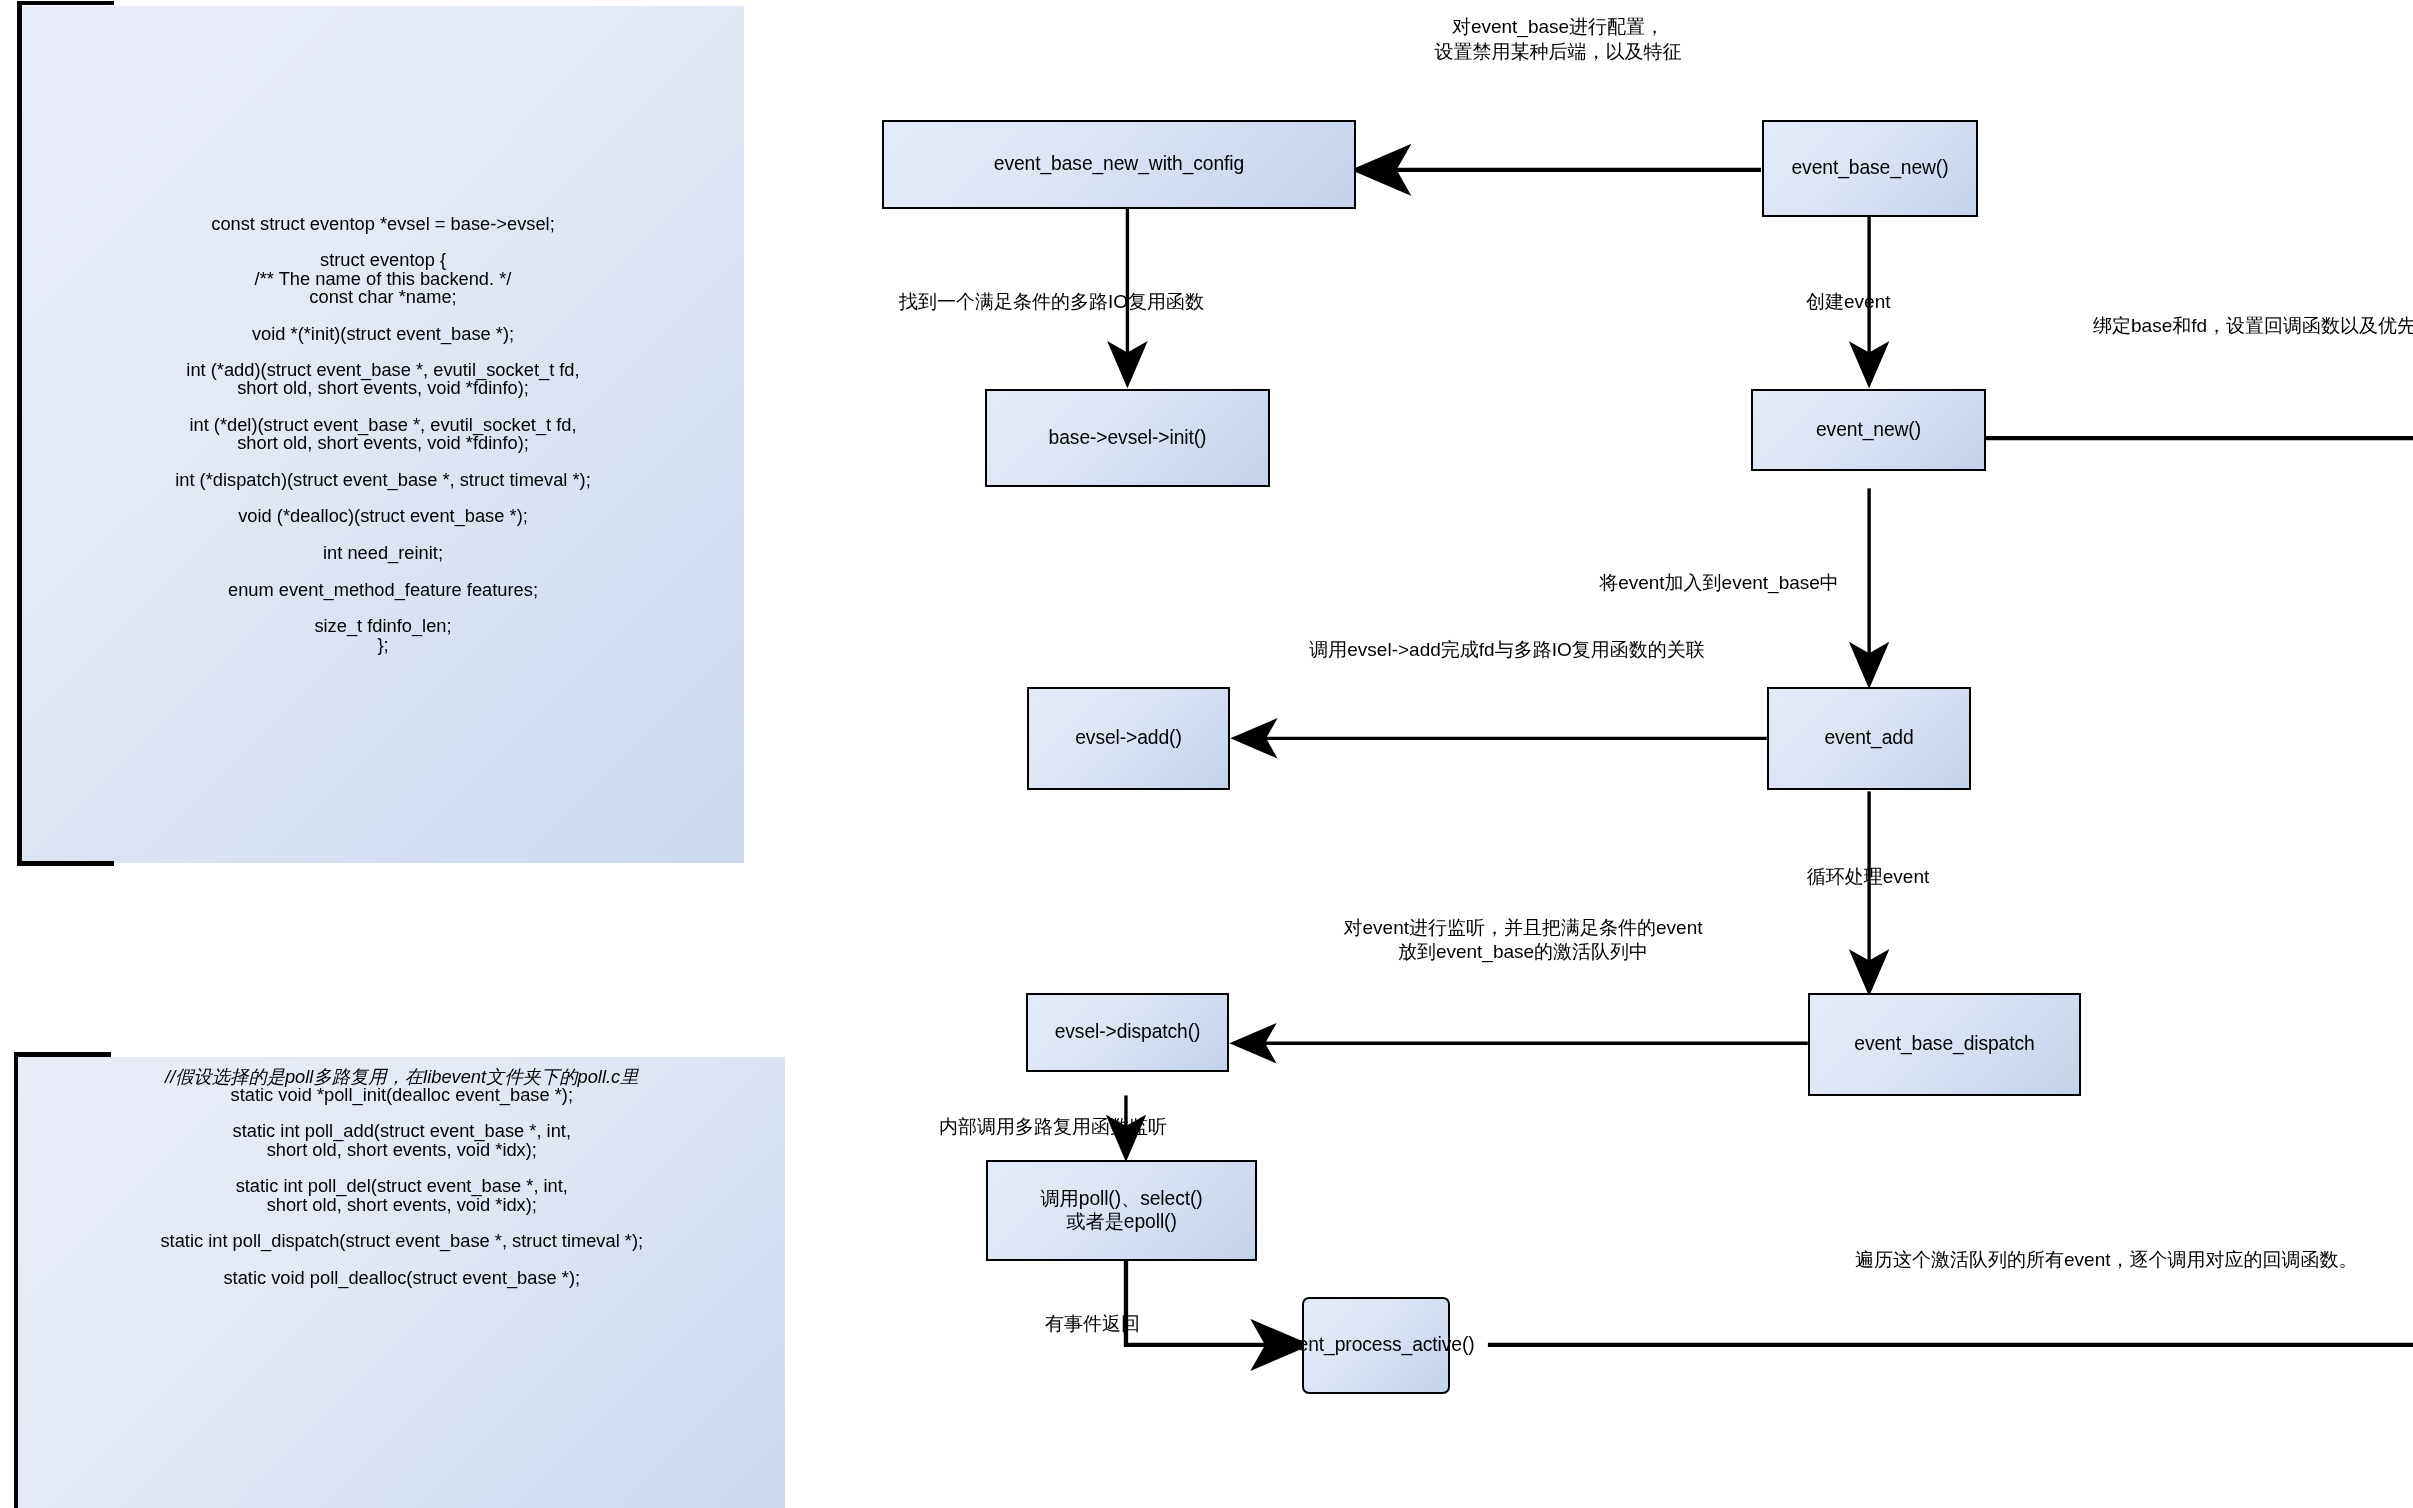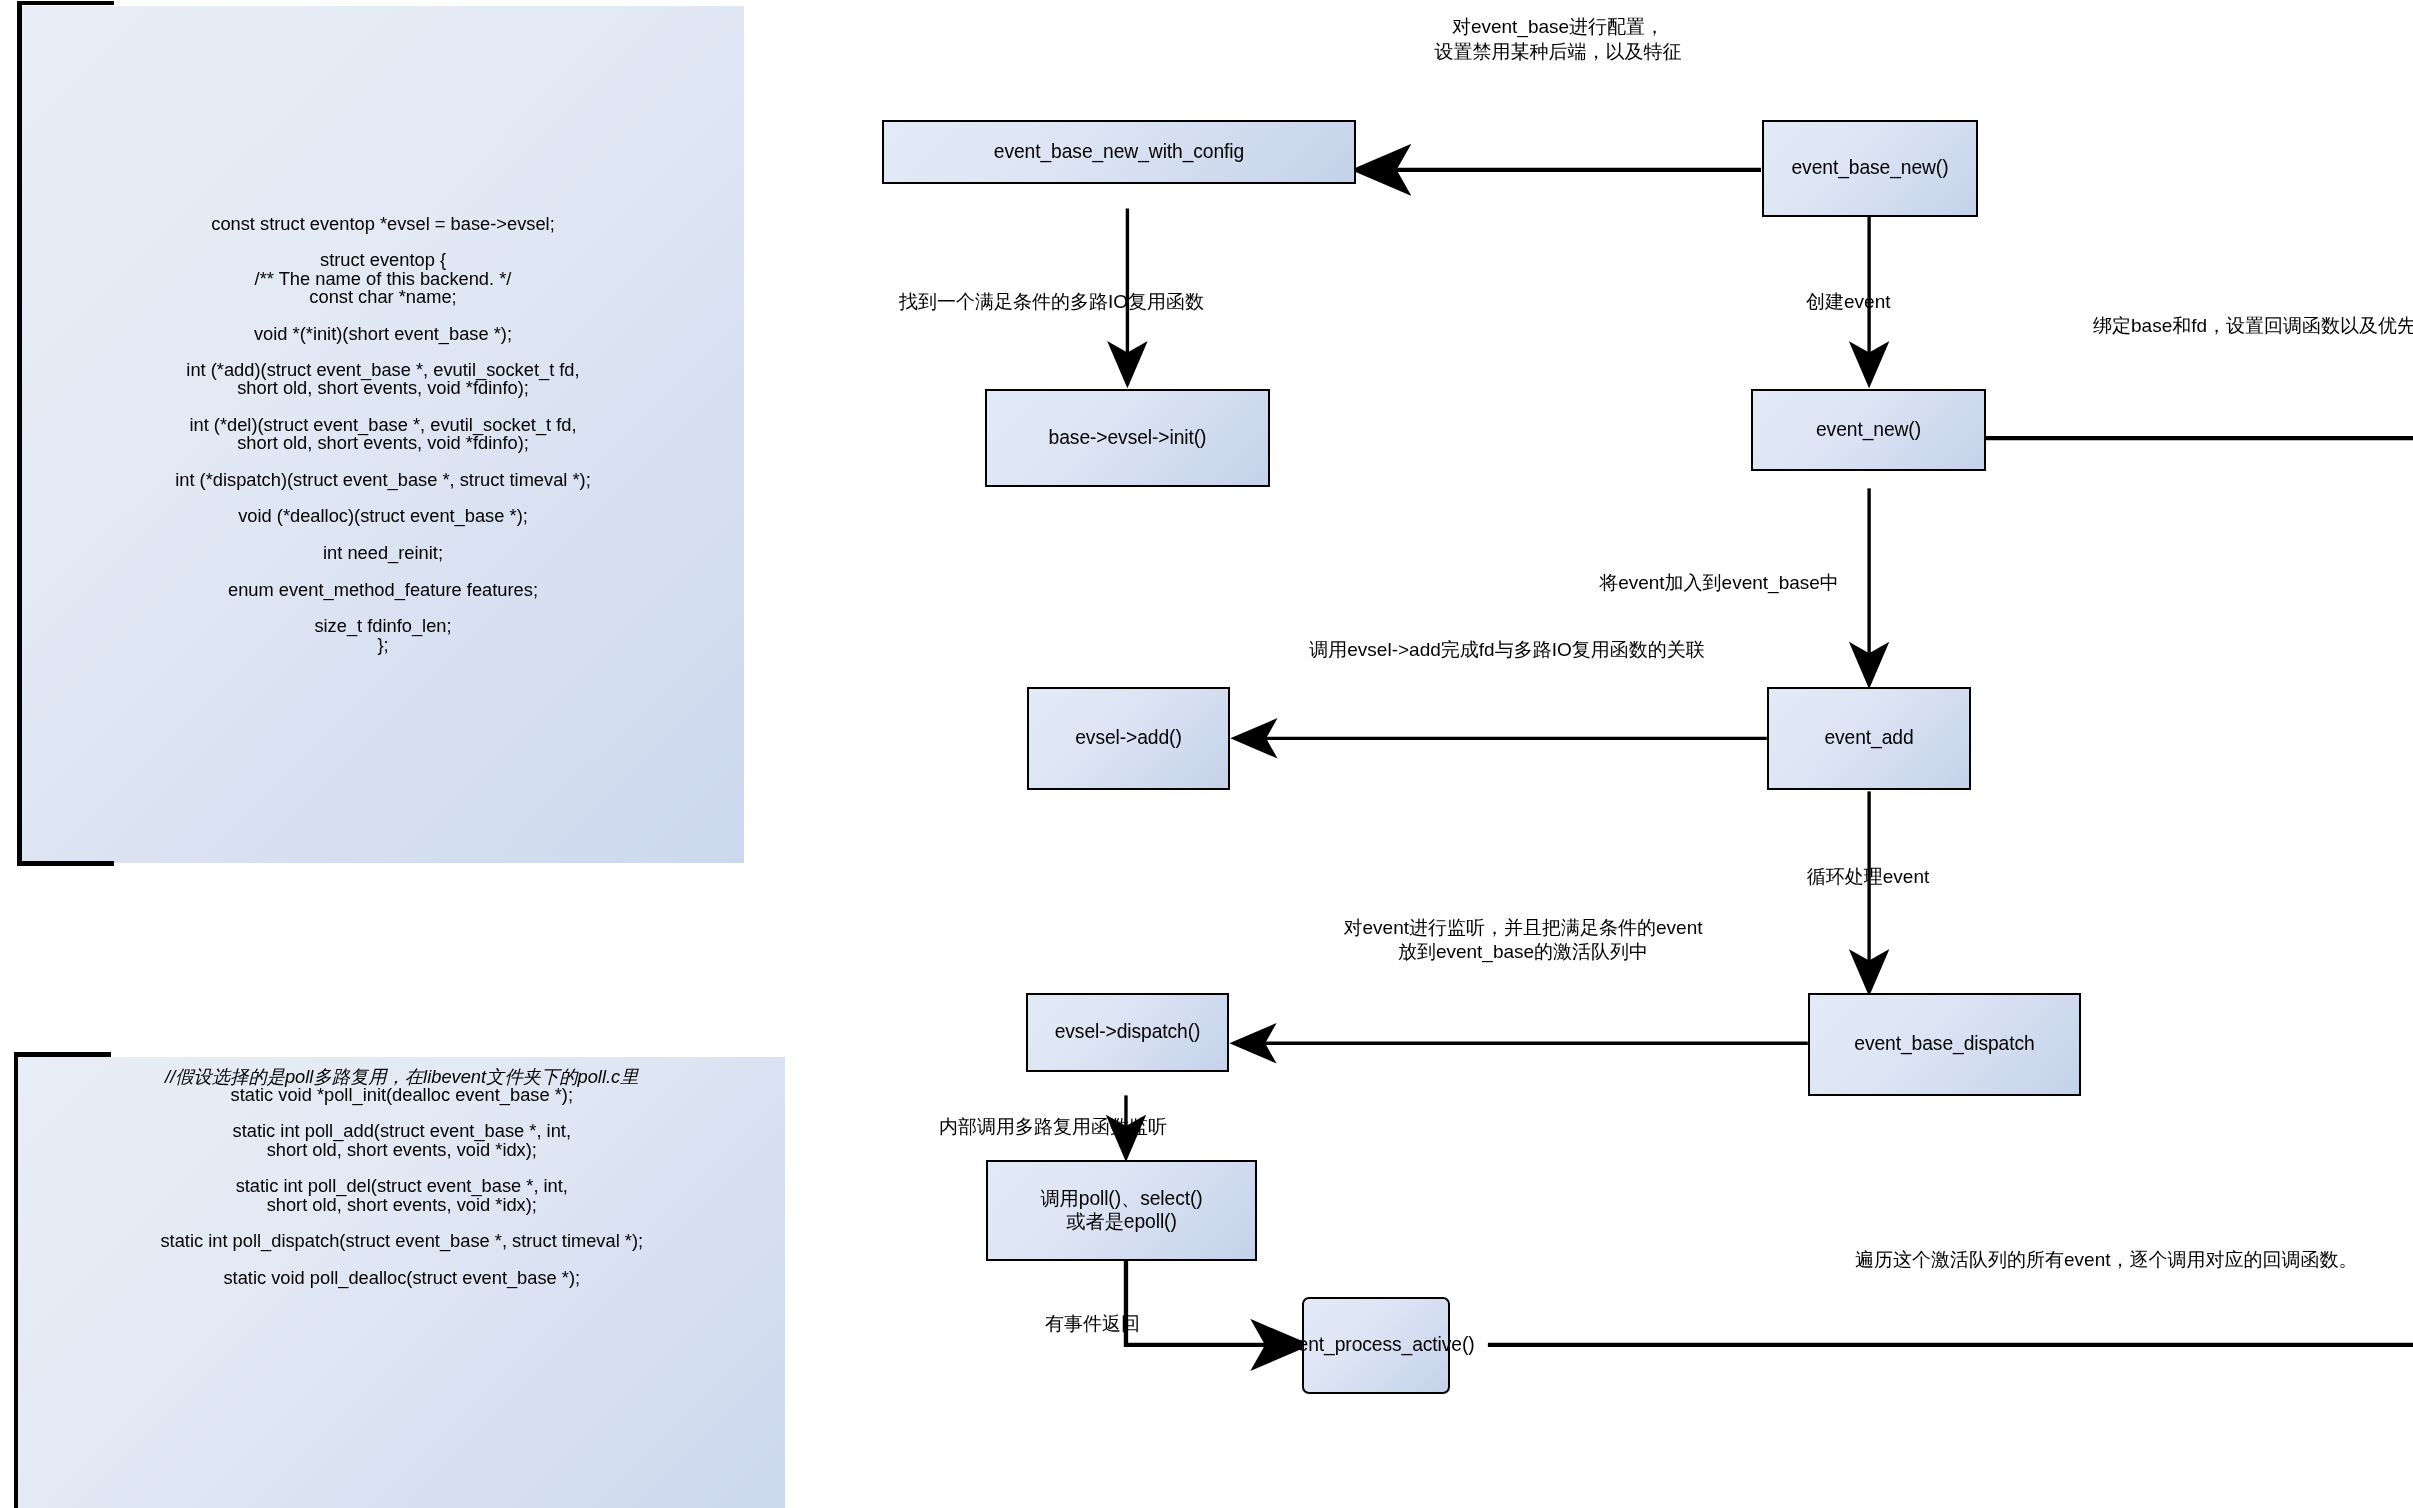--- a/index.html
+++ b/index.html
@@ -99,21 +99,21 @@
     <span class="bracket-left"></span>
     <span class="bracket-top"></span>
     <span class="bracket-bot"></span>
     <div class="lines">
       <span class="ln">const struct eventop *evsel = base-&gt;evsel;</span>
       <span class="sp">&nbsp;</span>
       <span class="ln">struct eventop {</span>
       <span class="ln">/** The name of this backend. */</span>
       <span class="ln">const char *name;</span>
       <span class="sp">&nbsp;</span>
-      <span class="ln">void *(*init)(short event_base *);</span>
+      <span class="ln">void *(*init)(struct event_base *);</span>
       <span class="sp">&nbsp;</span>
       <span class="ln">int (*add)(struct event_base *, evutil_socket_t fd,</span>
       <span class="ln">short old, short events, void *fdinfo);</span>
       <span class="sp">&nbsp;</span>
       <span class="ln">int (*del)(struct event_base *, evutil_socket_t fd,</span>
       <span class="ln">short old, short events, void *fdinfo);</span>
       <span class="sp">&nbsp;</span>
       <span class="ln">int (*dispatch)(struct event_base *, struct timeval *);</span>
       <span class="sp">&nbsp;</span>
       <span class="ln">void (*dealloc)(struct event_base *);</span>
@@ -140,21 +140,21 @@
       <span class="sp">&nbsp;</span>
       <span class="ln">static int poll_del(struct event_base *, int,</span>
       <span class="ln">short old, short events, void *idx);</span>
       <span class="sp">&nbsp;</span>
       <span class="ln">static int poll_dispatch(struct event_base *, struct timeval *);</span>
       <span class="sp">&nbsp;</span>
       <span class="ln">static void poll_dealloc(struct event_base *);</span>
     </div>
   </div>
 
-  <div class="fbox" style="left:882px;top:120px;width:474px;height:64px;">event_base_new_with_config</div>
+  <div class="fbox" style="left:882px;top:120px;width:474px;height:89px;">event_base_new_with_config</div>
 
   <div class="fbox" style="left:1762px;top:120px;width:216px;height:97px;">event_base_new()</div>
 
   <div class="fbox" style="left:985px;top:389px;width:285px;height:98px;">base-&gt;evsel-&gt;init()</div>
 
   <div class="fbox" style="left:1751px;top:389px;width:235px;height:82px;">event_new()</div>
 
   <div class="fbox" style="left:1027px;top:687px;width:203px;height:103px;">evsel-&gt;add()</div>
 
   <div class="fbox" style="left:1767px;top:687px;width:204px;height:103px;">event_add</div>

